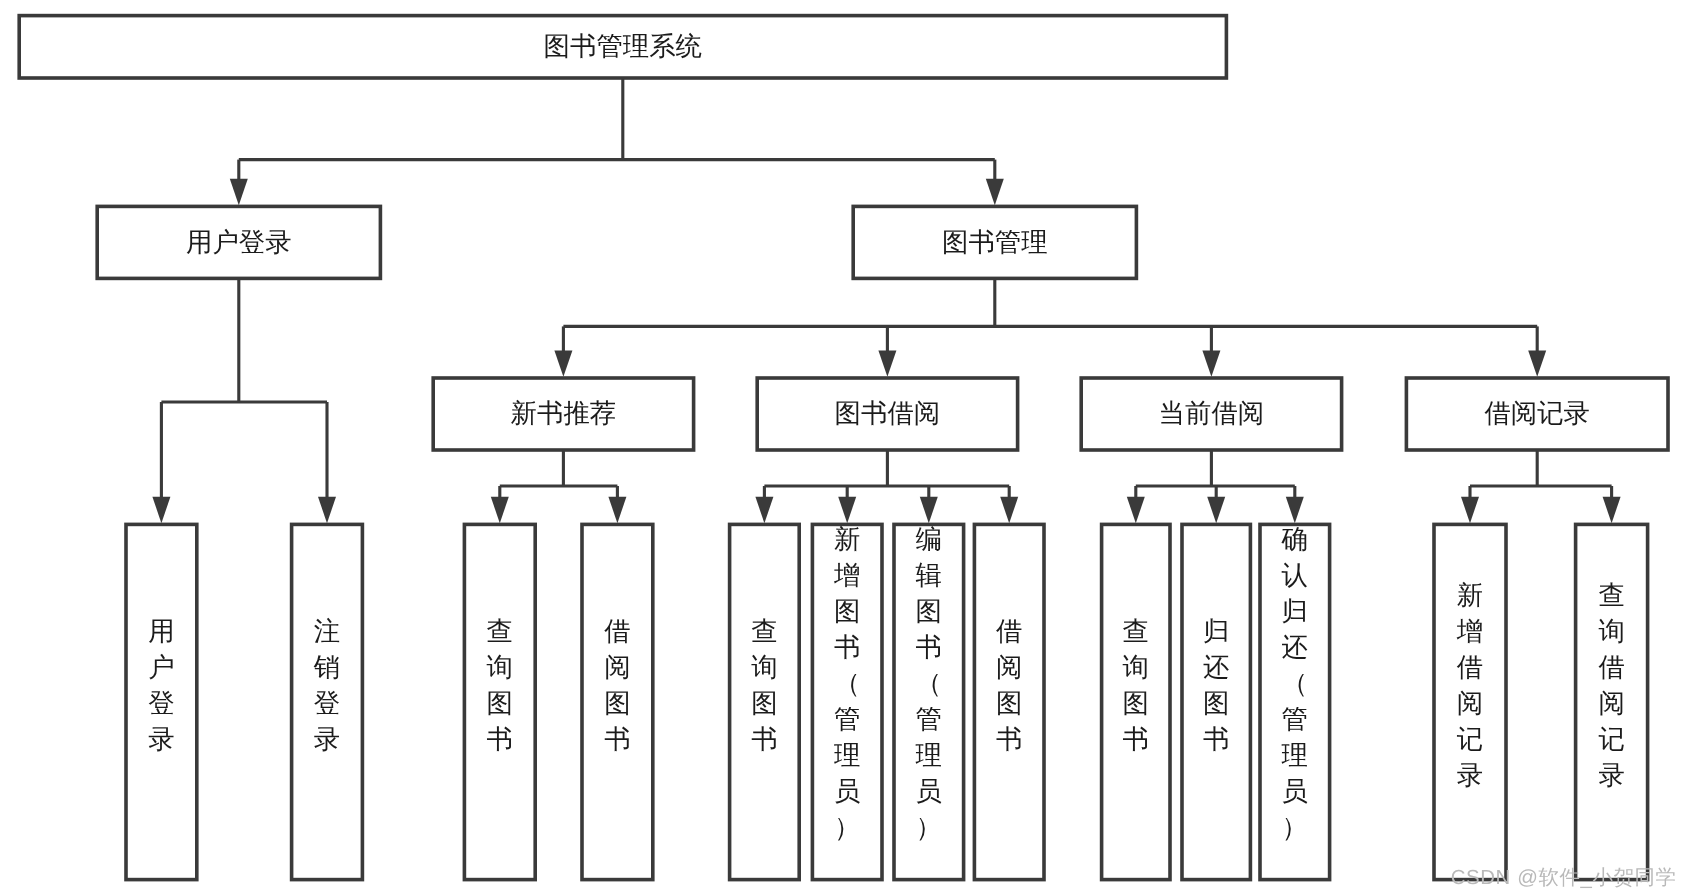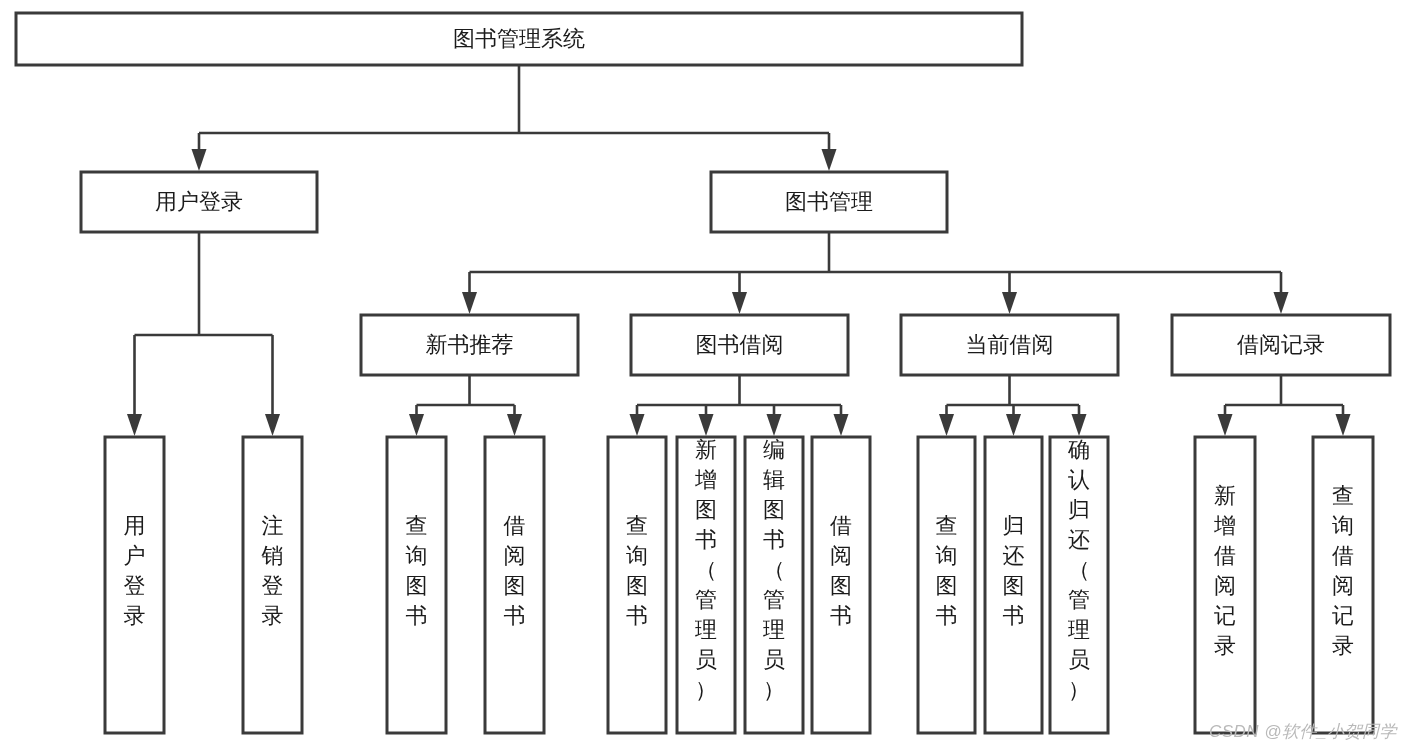--- a/index.html
+++ b/index.html
@@ -58,21 +58,20 @@
   .watermark {
     position: absolute;
     right: 8px;
     bottom: 4px;
     font-family: "Liberation Sans", "DejaVu Sans", sans-serif;
     font-size: 17px;
     color: #b9b9b9;
     letter-spacing: 0.5px;
     white-space: nowrap;
     user-select: none;
-    font-style: italic;
   }
 </style>
 </head>
 <body>
 
 <div id="diagram-root">
   <svg id="tree-svg" viewBox="0 0 1405 747">
     <g id="edges-layer">
         <line x1="519" y1="65" x2="519" y2="133" class="link-line"></line>
         <line x1="199" y1="133" x2="829" y2="133" class="link-line"></line>

